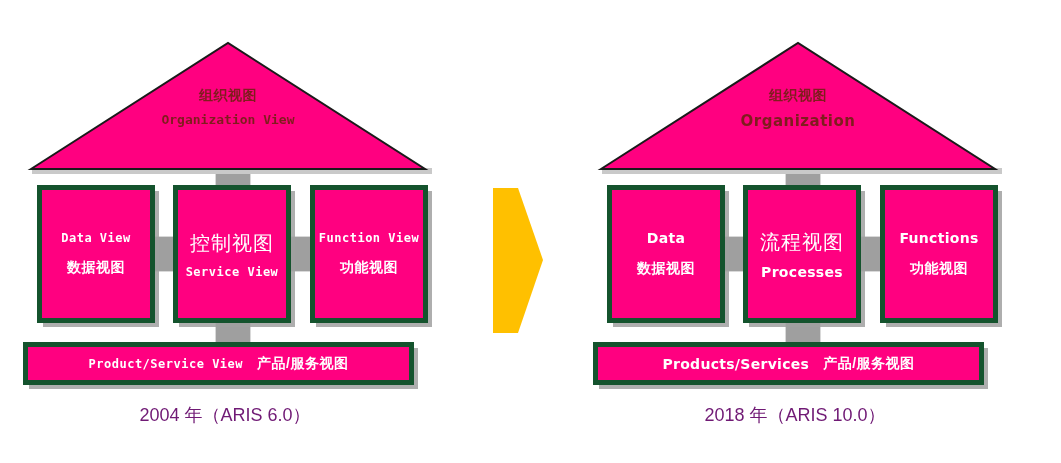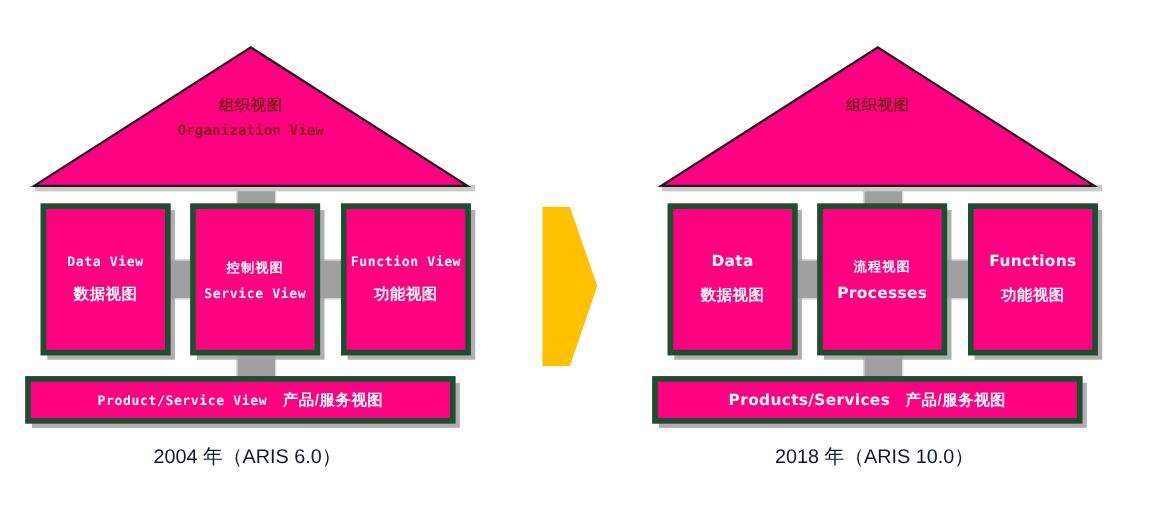--- a/index.html
+++ b/index.html
@@ -120,22 +120,22 @@
     letter-spacing: 0.3px;
   }
   .house.right .pbox .cn {
     font-size: 14px;
     font-weight: bold;
     letter-spacing: 0.5px;
   }
 
   
   .pbox.center .cn-big {
-    font-size: 12px;
-    font-weight: bold;
+    font-size: 20px;
+    font-weight: normal;
     letter-spacing: 1px;
     margin-bottom: 8px;
   }
   .house.left  .pbox.center .en { font-size: 12px; }
   .house.right .pbox.center .en { font-size: 14px; }
 
   .pbox .gap-cn { margin-top: 14px; }
 
   
   .box-data     { left: 27px;  top: 185px; width: 118px; height: 138px; }
@@ -155,21 +155,21 @@
   .house.right .box-bottom .cn { font-size: 14px; }
 
   
   .caption {
     position: absolute;
     top: 403px;
     left: 0;
     width: 430px;
     text-align: center;
     font-size: 18px;
-    color: #0f172a;
+    color: #701a75;
     font-family: "Liberation Sans", sans-serif;
   }
 
   
   .arrow {
     position: absolute;
     left: 493px;
     top: 188px;
     width: 55px;
     height: 145px;
@@ -233,20 +233,21 @@
     <div class="pillar-h" style="left:140px; top:236px; width:30px; height:34px;"></div>
     <div class="pillar-h" style="left:275px; top:236px; width:30px; height:34px;"></div>
 
     <div class="roof-base-shadow" style="left:22px; top:168px; width:400px;"></div>
 
     <div class="roof">
       <svg viewBox="0 0 400 132" preserveAspectRatio="none" aria-hidden="true">
         <polygon points="3,129 200,3 397,129" fill="#ff0080" stroke="#1a1a1a" stroke-width="2"></polygon>
       </svg>
       <div class="roof-label cn">组织视图</div>
+      <div class="roof-label en">Organization</div>
     </div>
 
     <div class="pbox box-data">
       <div class="line en">Data</div>
       <div class="line cn gap-cn">数据视图</div>
     </div>
 
     <div class="pbox box-center center">
       <div class="line cn-big">流程视图</div>
       <div class="line en">Processes</div>

